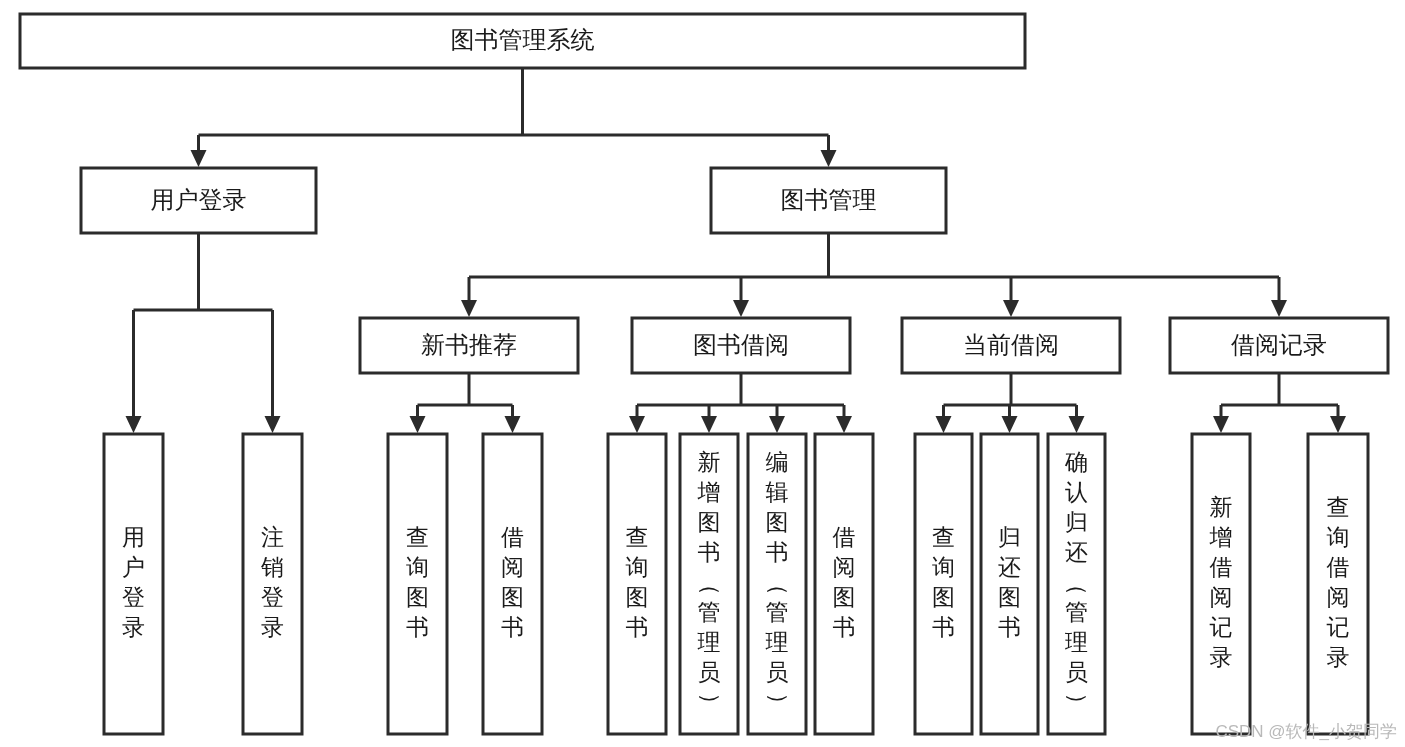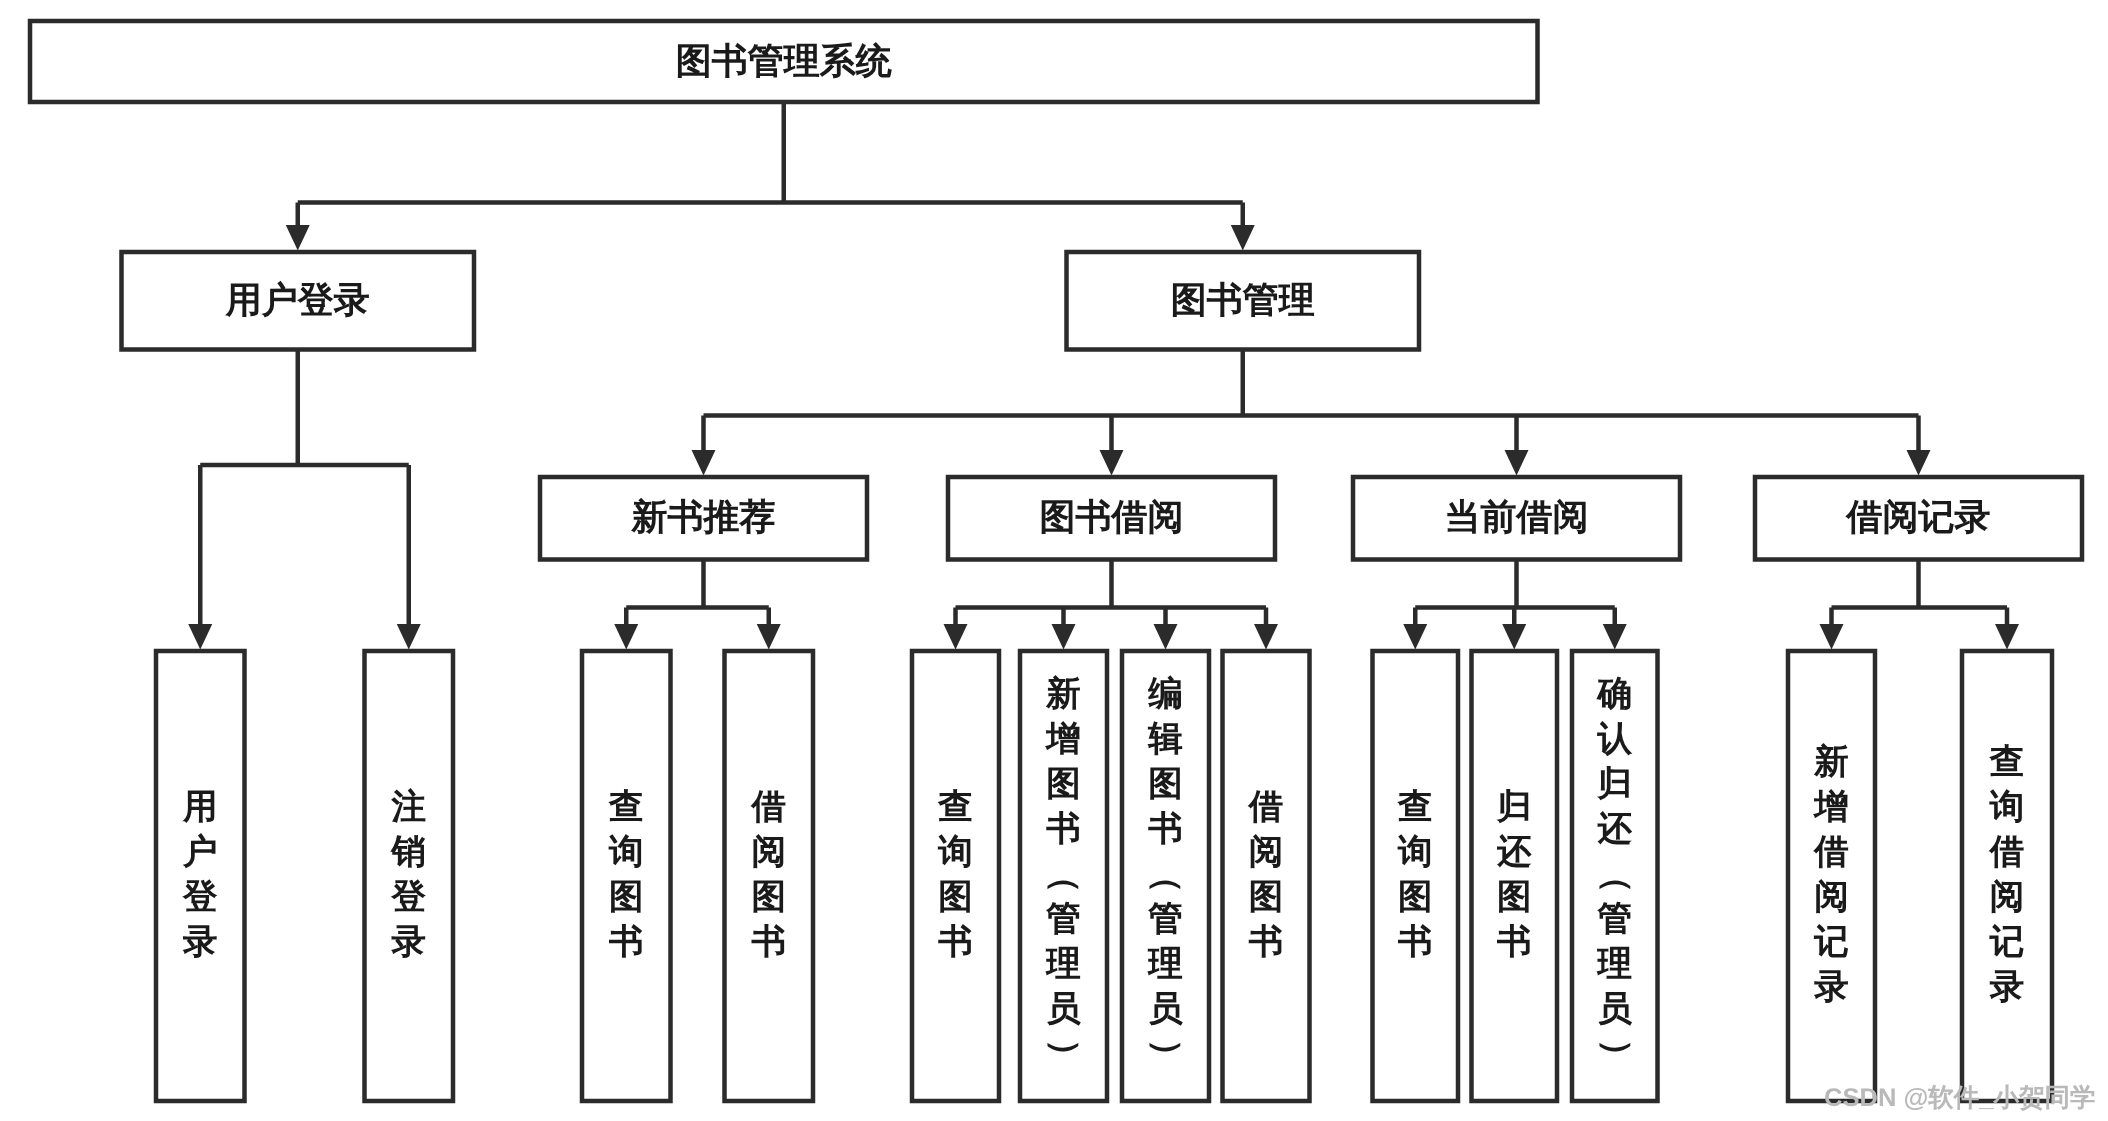--- a/index.html
+++ b/index.html
@@ -1,21 +1,21 @@
 <!DOCTYPE html>
 <html><head>
 <meta charset="utf-8">
 <style>
   html,body{margin:0;padding:0;background:#ffffff;}
   body{
     width:1405px;height:747px;overflow:hidden;
     font-family:"Liberation Sans","DejaVu Sans",sans-serif;
     color:#1a1a1a;
   }
-  #stage{position:relative;width:1405px;height:747px;background:#fff;font-weight:bold;}
+  #stage{position:relative;width:1405px;height:747px;background:#fff;}
   svg.diagram{position:absolute;left:0;top:0;width:1405px;height:747px;display:block;}
   .node-rect{fill:#ffffff;stroke:#2b2b2b;stroke-width:3;}
   .edge{fill:none;stroke:#2b2b2b;stroke-width:3;stroke-linecap:butt;}
   .arrowhead{fill:#2b2b2b;stroke:none;}
   .node-label{
     font-family:"Liberation Sans","DejaVu Sans",sans-serif;
     fill:#1a1a1a;
     text-anchor:middle;
     dominant-baseline:middle;
   }

